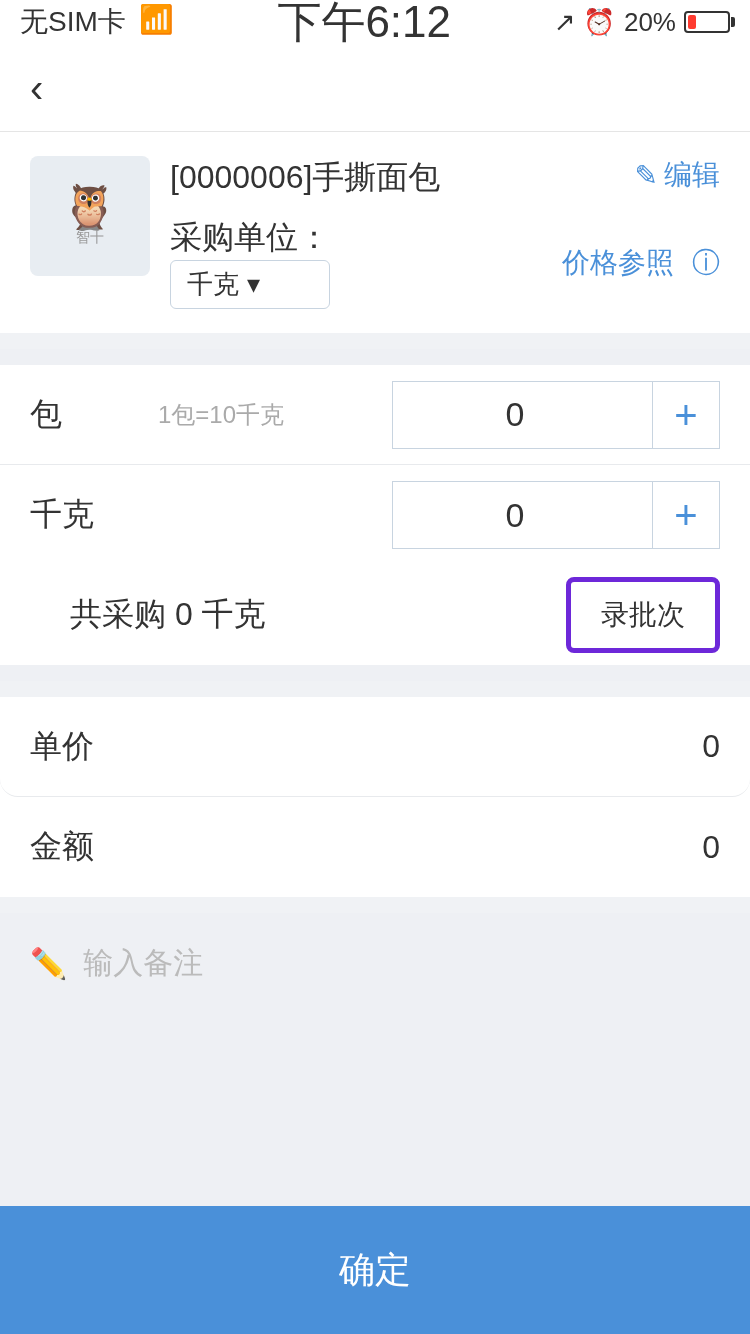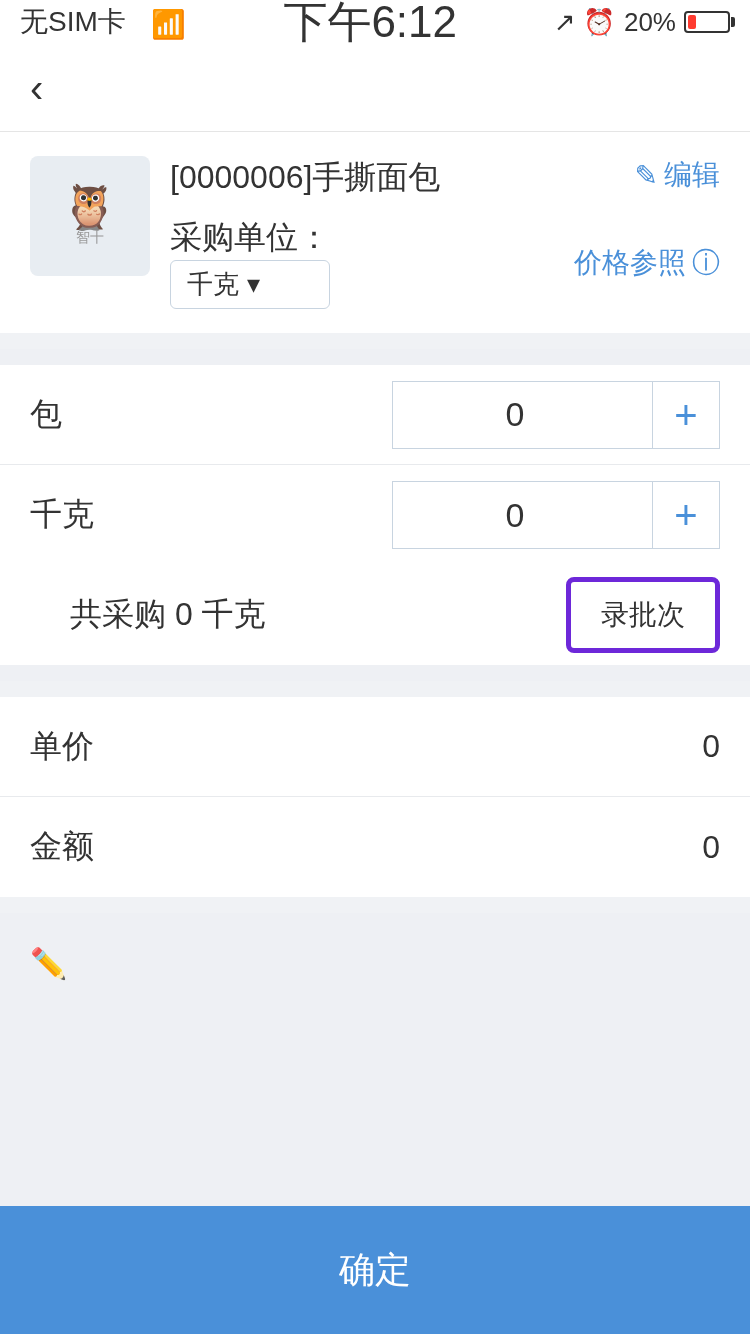--- a/index.html
+++ b/index.html
@@ -17,21 +17,21 @@
     .status-bar {
       height: 44px;
       background: #fff;
       display: flex;
       align-items: center;
       justify-content: space-between;
       padding: 0 20px;
       font-size: 28px;
       color: #333;
     }
-    .status-left { display: flex; align-items: flex-end; gap: 26px; }
+    .status-left { display: flex; align-items: flex-start; gap: 14px; }
     .status-center { font-size: 44px; font-weight: 400; }
     .status-right { display: flex; align-items: center; gap: 8px; font-size: 26px; }
     .battery-icon {
       width: 46px; height: 22px; border: 2px solid #333; border-radius: 4px;
       position: relative; display: inline-flex; align-items: center; padding: 2px;
     }
     .battery-icon::after {
       content: ''; position: absolute; right: -7px; top: 50%; transform: translateY(-50%);
       width: 4px; height: 10px; background: #333; border-radius: 0 2px 2px 0;
     }
@@ -130,21 +130,21 @@
       display: flex;
       align-items: center;
       gap: 8px;
       cursor: pointer;
     }
     .price-ref {
       color: #4a90d9;
       font-size: 28px;
       display: flex;
       align-items: center;
-      gap: 6px;
+      gap: 18px;
       cursor: pointer;
       justify-content: space-between;
     }
 
     
     .section-divider {
       height: 16px;
       background: #eef0f4;
     }
 
@@ -234,20 +234,21 @@
       background: #fff;
       margin-top: 16px;
     }
     .price-row {
       display: flex;
       align-items: center;
       justify-content: space-between;
       padding: 0 30px;
       height: 100px;
       border-bottom: 1px solid #e8eaed;
+      border-radius: 18px;
     }
     .price-row:last-child {
       border-bottom: none;
     }
     .price-label {
       font-size: 32px;
       color: #333;
     }
     .price-value {
       font-size: 32px;
@@ -351,20 +352,21 @@
     </div>
   </div>
 </div>
 
 <div class="section-divider"></div>
 
 <div class="input-section">
 
   <div class="input-row">
     <span class="input-label">包</span>
+    <span class="input-sublabel">1包=10千克</span>
     <div class="input-right">
       <input class="qty-input" type="number" value="0" style="">
       <div class="plus-btn">+</div>
     </div>
   </div>
 
   <div class="input-row">
     <span class="input-label">千克</span>
     <div class="input-right">
       <input class="qty-input" type="number" value="0" style="">
@@ -392,17 +394,18 @@
     <span class="price-value">0</span>
   </div>
   <div class="price-row">
     <span class="price-label">金额</span>
     <span class="price-value">0</span>
   </div>
 </div>
 
 <div class="remark-section">
   <span class="remark-icon">✏️</span>
+  <span class="remark-placeholder">输入备注</span>
 </div>
 
 <div class="empty-space" style="height: 280px;"></div>
 
 <button class="confirm-btn">确定</button>
 
 </body></html>

